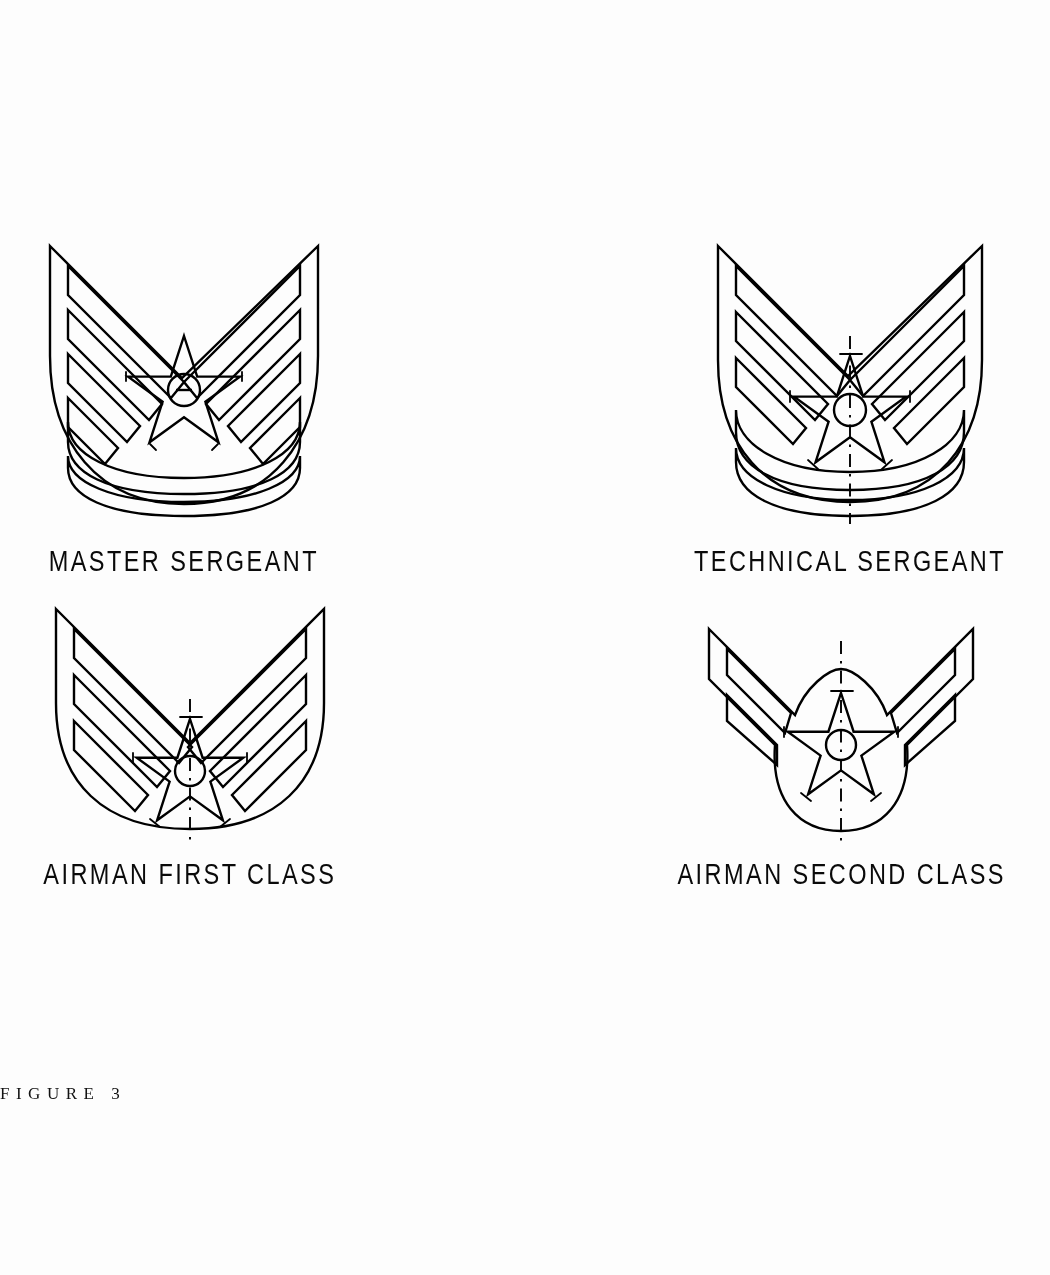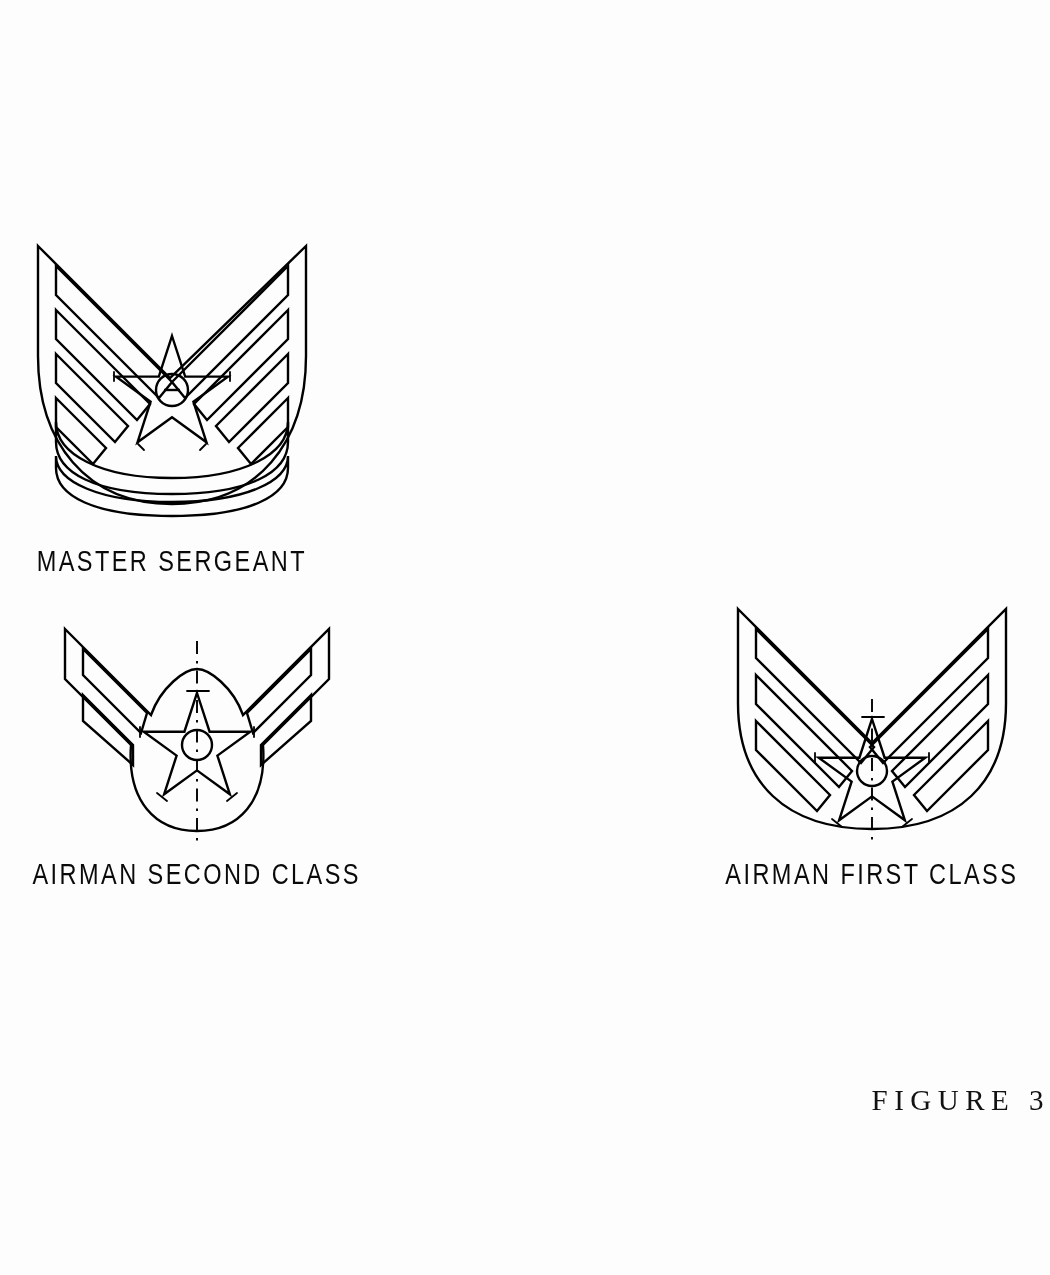--- a/index.html
+++ b/index.html
@@ -27,21 +27,21 @@
   .insignia-grid {
     position: absolute;
     left: 0;
     top: 228px;
     width: 1050px;
   }
   .insignia-row {
     display: flex;
     justify-content: space-between;
     align-items: flex-end;
-    padding: 0 22px;
+    padding: 0 34px;
     box-sizing: border-box;
   }
   .insignia-row.row-2 {
     margin-top: 22px;
     align-items: flex-end;
   }
   .insignia-cell {
     display: flex;
     flex-direction: column;
     align-items: center;
@@ -63,23 +63,23 @@
   }
   .label-pad-1 { margin-top: 16px; }
   .label-pad-2 { margin-top: 14px; }
 
   
   .figure-caption {
     position: absolute;
     left: 0;
     top: 1084px;
     width: 1050px;
-    text-align: right;
+    text-align: left;
     font-family: "Liberation Serif", serif;
-    font-size: 29px;
+    font-size: 17px;
     letter-spacing: 6.5px;
     color: #121212;
   }
 
   
   svg .ln {
     fill: none;
     stroke: #000000;
     stroke-width: 2.4;
     stroke-linejoin: miter;
@@ -136,25 +136,87 @@
                                 L94.1 148.6 L136.8 148.6 Z"></path>
             <circle class="ln" cx="150" cy="162" r="16"></circle>
             <line class="ln" x1="142" y1="162" x2="158" y2="162"></line>
             <path class="ln-thin" d="M92 144 L92 153 M208 144 L208 153
                                      M116 216 L122 222 M184 216 L178 222"></path>
           </g>
         </svg>
         <div class="rank-label label-pad-1">MASTER SERGEANT</div>
       </div>
 
+      <div class="insignia-cell">
+        <svg class="badge-art" width="292" height="300" viewBox="0 0 292 300">
+          <path class="ln" d="M14 18 L144 148 L278 18 L278 132
+                              C278 216 232 274 146 274
+                              C60 274 14 216 14 132 Z"></path>
+
+          <path class="ln" d="M32 38 L146 152 L133 168 L32 67 Z"></path>
+          <path class="ln" d="M32 84 L124 176 L111 192 L32 113 Z"></path>
+          <path class="ln" d="M32 130 L102 200 L89 216 L32 159 Z"></path>
+
+          <path class="ln" d="M260 38 L146 152 L159 168 L260 67 Z"></path>
+          <path class="ln" d="M260 84 L168 176 L181 192 L260 113 Z"></path>
+          <path class="ln" d="M260 130 L190 200 L203 216 L260 159 Z"></path>
+
+          <path class="ln" d="M32 182 L32 204 C32 238 70 262 146 262 C222 262 260 238 260 204 L260 182
+                              C260 216 216 244 146 244 C76 244 32 216 32 182 Z"></path>
+          <path class="ln" d="M32 220 L32 234 C32 266 70 288 146 288 C222 288 260 266 260 234 L260 220
+                              C260 250 216 272 146 272 C76 272 32 250 32 220 Z"></path>
+
+          <line class="ctr" x1="146" y1="108" x2="146" y2="296"></line>
+
+          <g>
+            <path class="ln" d="M146 128 L159.2 168.6 L201.9 168.6 L167.4 193.7
+                                L180.5 234.3 L146 209.2 L111.5 234.3 L124.6 193.7
+                                L90.1 168.6 L132.8 168.6 Z"></path>
+            <circle class="ln" cx="146" cy="182" r="16"></circle>
+            <path class="ln-thin" d="M86 163 L86 174 M206 163 L206 174
+                                     M104 232 L114 241 M188 232 L178 241
+                                     M136 126 L158 126"></path>
+          </g>
+        </svg>
+        <div class="rank-label label-pad-1">TECHNICAL SERGEANT</div>
+      </div>
 
 
     </div>
 
     <div class="insignia-row row-2">
+
+      <div class="insignia-cell">
+        <svg class="badge-art" width="300" height="248" viewBox="0 0 300 248">
+          <path class="ln" d="M16 14 L150 148 L284 14 L284 108
+                              C284 188 236 234 150 234
+                              C64 234 16 188 16 108 Z"></path>
+
+          <path class="ln" d="M34 34 L152 152 L139 168 L34 63 Z"></path>
+          <path class="ln" d="M34 80 L130 176 L117 192 L34 109 Z"></path>
+          <path class="ln" d="M34 126 L108 200 L95 216 L34 155 Z"></path>
+
+          <path class="ln" d="M266 34 L148 152 L161 168 L266 63 Z"></path>
+          <path class="ln" d="M266 80 L170 176 L183 192 L266 109 Z"></path>
+          <path class="ln" d="M266 126 L192 200 L205 216 L266 155 Z"></path>
+
+          <line class="ctr" x1="150" y1="104" x2="150" y2="246"></line>
+
+          <g>
+            <path class="ln" d="M150 124 L162.6 162.7 L203.3 162.7 L170.4 186.6
+                                L182.9 225.3 L150 201.4 L117.1 225.3 L129.6 186.6
+                                L96.7 162.7 L137.4 162.7 Z"></path>
+            <circle class="ln" cx="150" cy="176" r="15"></circle>
+            <path class="ln-thin" d="M93 158 L93 168 M207 158 L207 168
+                                     M110 224 L120 232 M190 224 L180 232
+                                     M140 122 L162 122"></path>
+          </g>
+        </svg>
+        <div class="rank-label label-pad-2">AIRMAN FIRST CLASS</div>
+      </div>
 
       <div class="insignia-cell">
         <svg class="badge-art" width="296" height="230" viewBox="0 0 296 230">
           <path class="ln" d="M16 16 L102 102
                               C112 74 136 56 148 56
                               C160 56 184 74 194 102
                               L280 16 L280 66 L214 132
                               C218 188 190 218 148 218
                               C106 218 78 188 82 132 L16 66 Z"></path>
 
@@ -172,48 +234,19 @@
                                 L94.7 118.7 L135.4 118.7 Z"></path>
             <circle class="ln" cx="148" cy="132" r="15"></circle>
             <path class="ln-thin" d="M91 114 L91 124 M205 114 L205 124
                                      M108 180 L118 188 M188 180 L178 188
                                      M138 78 L160 78"></path>
           </g>
         </svg>
         <div class="rank-label label-pad-2">AIRMAN SECOND CLASS</div>
       </div>
 
-      <div class="insignia-cell">
-        <svg class="badge-art" width="300" height="248" viewBox="0 0 300 248">
-          <path class="ln" d="M16 14 L150 148 L284 14 L284 108
-                              C284 188 236 234 150 234
-                              C64 234 16 188 16 108 Z"></path>
-
-          <path class="ln" d="M34 34 L152 152 L139 168 L34 63 Z"></path>
-          <path class="ln" d="M34 80 L130 176 L117 192 L34 109 Z"></path>
-          <path class="ln" d="M34 126 L108 200 L95 216 L34 155 Z"></path>
-
-          <path class="ln" d="M266 34 L148 152 L161 168 L266 63 Z"></path>
-          <path class="ln" d="M266 80 L170 176 L183 192 L266 109 Z"></path>
-          <path class="ln" d="M266 126 L192 200 L205 216 L266 155 Z"></path>
-
-          <line class="ctr" x1="150" y1="104" x2="150" y2="246"></line>
-
-          <g>
-            <path class="ln" d="M150 124 L162.6 162.7 L203.3 162.7 L170.4 186.6
-                                L182.9 225.3 L150 201.4 L117.1 225.3 L129.6 186.6
-                                L96.7 162.7 L137.4 162.7 Z"></path>
-            <circle class="ln" cx="150" cy="176" r="15"></circle>
-            <path class="ln-thin" d="M93 158 L93 168 M207 158 L207 168
-                                     M110 224 L120 232 M190 224 L180 232
-                                     M140 122 L162 122"></path>
-          </g>
-        </svg>
-        <div class="rank-label label-pad-2">AIRMAN FIRST CLASS</div>
-      </div>
-
 
     </div>
   </div>
 
   <div class="figure-caption">FIGURE 3</div>
 
 </div>
 
 </body></html>

